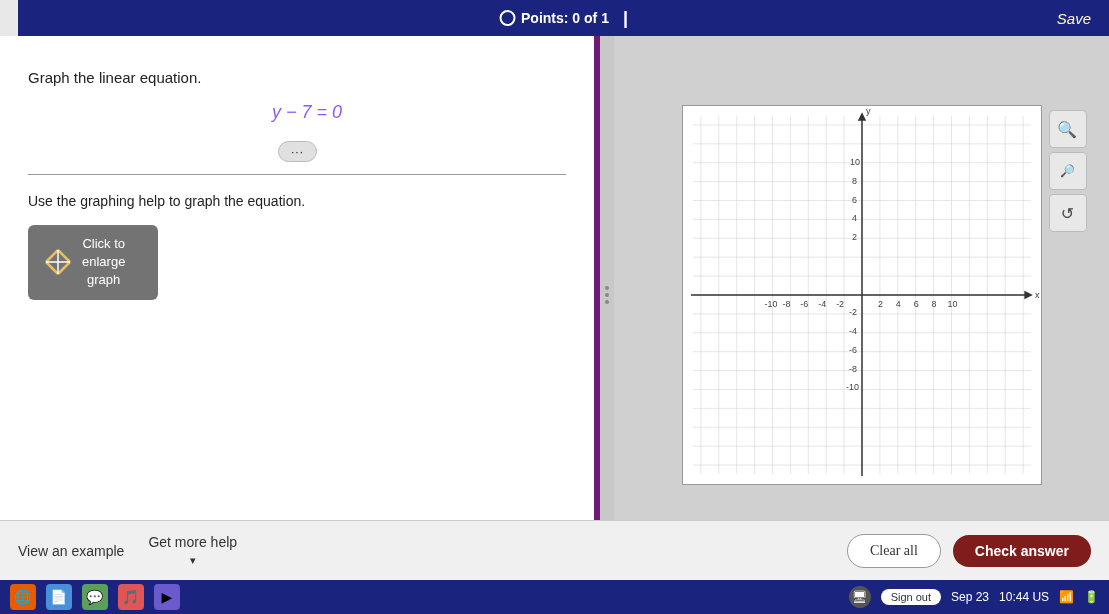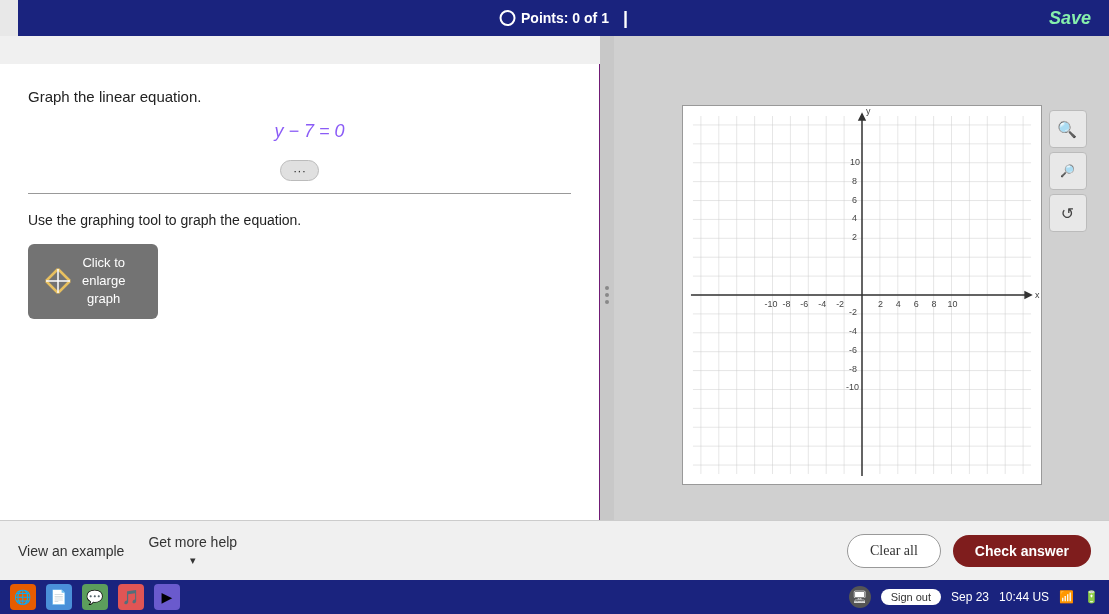--- a/index.html
+++ b/index.html
@@ -36,23 +36,23 @@
     }
     .top-bar-center .circle-icon {
       width: 16px; height: 16px;
       border: 2px solid #fff;
       border-radius: 50%;
       display: inline-block;
     }
     .save-btn {
       position: absolute;
       right: 18px;
-      color: #86efac;
-      font-size: 18px;
-      font-weight: bold;
+      color: #fef9c3;
+      font-size: 15px;
+      font-weight: normal;
       background: none;
       border: none;
       cursor: pointer;
       font-style: italic;
     }
 
     
     .main-content {
       position: absolute;
       top: 36px;
@@ -60,26 +60,25 @@
       right: 0;
       bottom: 60px;
       display: flex;
       background: #f0f0f0;
     }
 
     
     .left-panel {
       width: 600px;
       background: #fff;
-      padding: 24px 28px;
+      padding: 33px 28px;
       position: relative;
       display: flex;
       flex-direction: column;
-      border-right: 1px solid #701a75;
-      margin-top: 28px;
+      border-right: 6px solid #701a75;
     }
     .question-text {
       font-size: 15px;
       color: #222;
       margin-bottom: 16px;
     }
     .equation {
       font-size: 18px;
       color: #8b5cf6;
       margin-bottom: 18px;
@@ -319,21 +318,21 @@
 
   <div class="left-panel">
     <div class="question-text">Graph the linear equation.</div>
     <div class="equation">y − 7 = 0</div>
 
     <div class="expand-btn-container">
       <button class="expand-btn">···</button>
     </div>
     <hr class="divider">
 
-    <div class="use-tool-text">Use the graphing tool to graph the equation.</div>
+    <div class="use-tool-text">Use the graphing help to graph the equation.</div>
 
     <button class="enlarge-btn">
       <div class="enlarge-icon">
         <svg viewBox="0 0 32 32" xmlns="http://www.w3.org/2000/svg">
           <line x1="16" y1="4" x2="4" y2="16" stroke="#e8c060" stroke-width="2.5"></line>
           <line x1="16" y1="4" x2="28" y2="16" stroke="#e8c060" stroke-width="2.5"></line>
           <line x1="16" y1="28" x2="4" y2="16" stroke="#e8c060" stroke-width="2.5"></line>
           <line x1="16" y1="28" x2="28" y2="16" stroke="#e8c060" stroke-width="2.5"></line>
           <line x1="4" y1="16" x2="28" y2="16" stroke="#fff" stroke-width="1.5"></line>
           <line x1="16" y1="4" x2="16" y2="28" stroke="#fff" stroke-width="1.5"></line>

